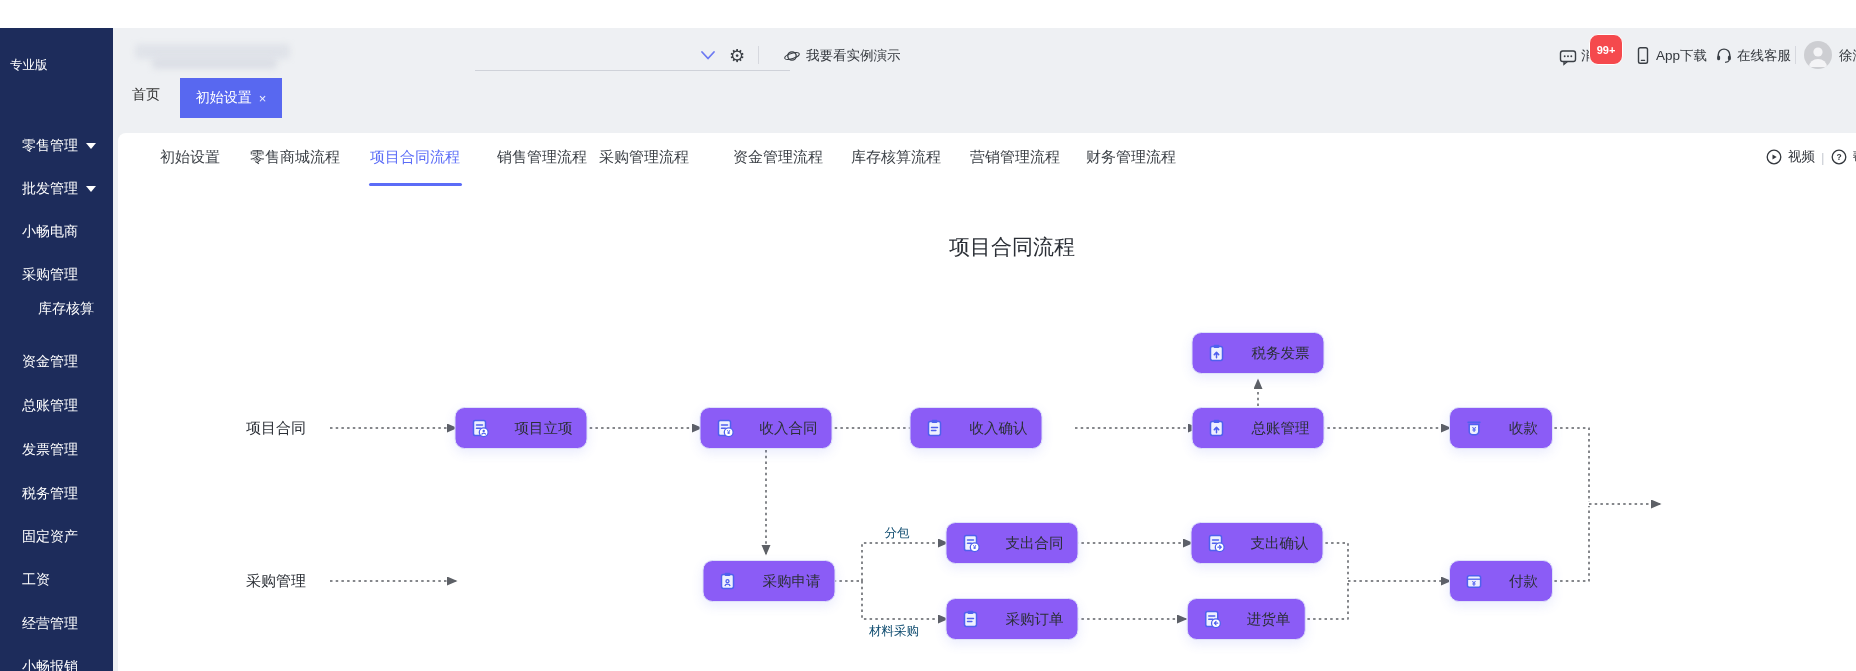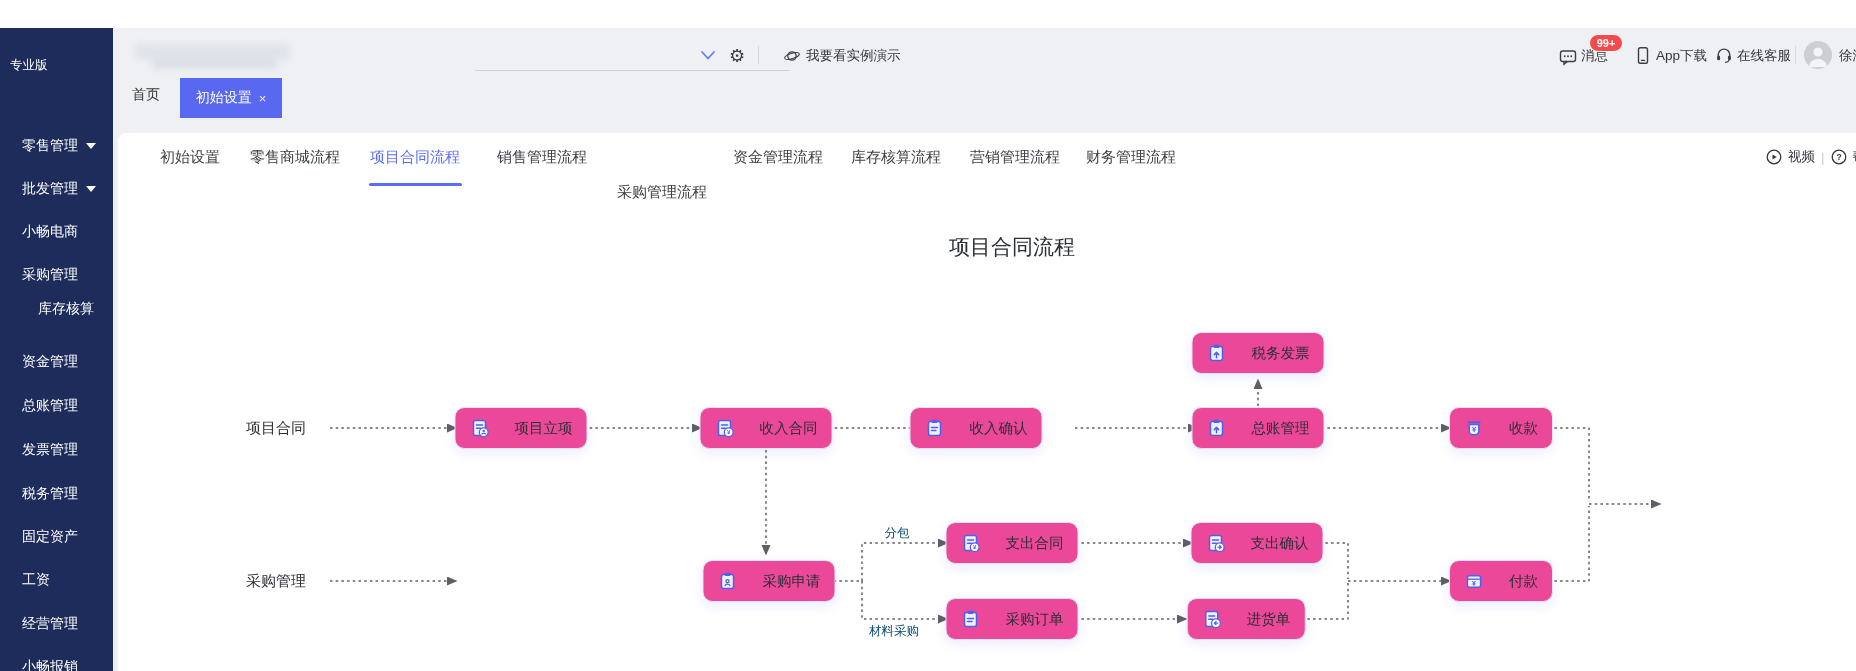--- a/index.html
+++ b/index.html
@@ -22,21 +22,21 @@
            border-top:6px solid #ffffff; margin-left:8px; }
 
   
   .header { position:absolute; left:345px; top:28px; width:1511px; height:44px; }
   .blur1 { position:absolute; left:135px; top:44px; width:155px; height:15px; background:#e0e3e9; border-radius:4px; filter:blur(3px); }
   .blur2 { position:absolute; left:152px; top:57px; width:125px; height:12px; background:#dcdfe6; border-radius:4px; filter:blur(3px); }
   .sel-underline { position:absolute; left:130px; top:70px; width:315px; height:1px; background:#cfd2d9; }
   .hicon { position:absolute; color:#3a3f45; display:flex; align-items:center; }
   .hlabel { position:absolute; color:#33373d; font-size:13.5px; white-space:nowrap; top:47px; }
   .vdiv { position:absolute; width:1px; height:18px; background:#d6d8de; top:46px; }
-  .badge { position:absolute; left:1589px; top:34px; min-width:34px; height:18px; background:#f5494d; color:#fff;
+  .badge { position:absolute; left:1589px; top:34px; min-width:34px; height:31px; background:#f5494d; color:#fff;
            font-size:11px; font-weight:bold; border-radius:9px; display:flex; align-items:center; justify-content:center;
            padding:8px 5px; border:1px solid #fff; }
   .avatar { position:absolute; left:1804px; top:41px; width:28px; height:28px; border-radius:50%; background:#cdced2; overflow:hidden; }
   .uname { position:absolute; left:1839px; top:47px; width:17px; overflow:hidden; font-size:13.5px; color:#33373d; white-space:nowrap; }
 
   
   .wtab-home { position:absolute; left:132px; top:86px; font-size:14px; color:#333; cursor:pointer; }
   .wtab-active { position:absolute; left:180px; top:78px; width:102px; height:40px; background:#5868f0; color:#fff;
                  font-size:14px; display:flex; align-items:center; justify-content:center; gap:7px; cursor:pointer; }
   .wtab-active .x { font-size:13px; opacity:.9; cursor:pointer; }
@@ -47,21 +47,21 @@
   .ctab.active { color:#5b6cf7; }
   .ctab-underline { position:absolute; left:369px; top:183px; width:93px; height:3px; background:#5b6cf7; border-radius:2px; }
   .helpbar { position:absolute; left:1766px; top:148px; display:flex; align-items:center; gap:6px; color:#33373d; font-size:13.5px; white-space:nowrap; }
   .helpbar .sep { color:#c9ccd3; }
 
   
   .flow { position:absolute; left:0; top:0; width:1856px; height:671px; pointer-events:none; }
   .flow-title { position:absolute; transform:translate(-50%,-50%); font-size:21px; color:#2b2f36; font-weight:500; white-space:nowrap; }
   .rowlabel { position:absolute; transform:translate(-50%,-50%); font-size:15px; color:#2b2f36; font-weight:500; white-space:nowrap; }
   .edgelabel { position:absolute; transform:translate(-50%,-50%); font-size:12.5px; color:#0c4a6e; white-space:nowrap; }
-  .node { position:absolute; transform:translate(-50%,-50%); background:#ec4899; border:1px solid #dfe2f9; border-radius:10px;
+  .node { position:absolute; transform:translate(-50%,-50%); background:#8b5cf6; border:1px solid #dfe2f9; border-radius:10px;
           box-shadow:0 4px 12px rgba(79,96,238,.12); display:flex; align-items:center; gap:25px; padding:10px 14px;
           font-size:14.5px; color:#2b2f36; font-weight:500; white-space:nowrap; pointer-events:auto; cursor:pointer; }
   #flow-svg { position:absolute; left:0; top:0; }
 </style>
 </head>
 <body>
 
 <div class="screen">
   <div class="topstrip"></div>
 
@@ -164,21 +164,21 @@
     <span>初始设置</span>
     <span class="x">×</span>
   </div>
 
   <div class="panel"></div>
   <div id="content-tabs">
       <div class="ctab" style="left: 190px;">初始设置</div>
       <div class="ctab" style="left: 295px;">零售商城流程</div>
       <div class="ctab active" style="left: 415px;">项目合同流程</div>
       <div class="ctab" style="left: 542px;">销售管理流程</div>
-      <div class="ctab" style="left: 662px; margin-top: 35px;">采购管理流程</div>
+      <div class="ctab" style="left: 644px;">采购管理流程</div>
       <div class="ctab" style="left: 778px;">资金管理流程</div>
       <div class="ctab" style="left: 896px;">库存核算流程</div>
       <div class="ctab" style="left: 1015px;">营销管理流程</div>
       <div class="ctab" style="left: 1131px;">财务管理流程</div>
     </div>
   <div class="ctab-underline"></div>
   <div class="helpbar">
     <svg width="16" height="16" viewBox="0 0 16 16">
       <circle cx="8" cy="8" r="6.8" fill="none" stroke="#33373d" stroke-width="1.3"></circle>
       <path d="M6.5 5.4 l4.2 2.6 -4.2 2.6 z" fill="#33373d"></path>

